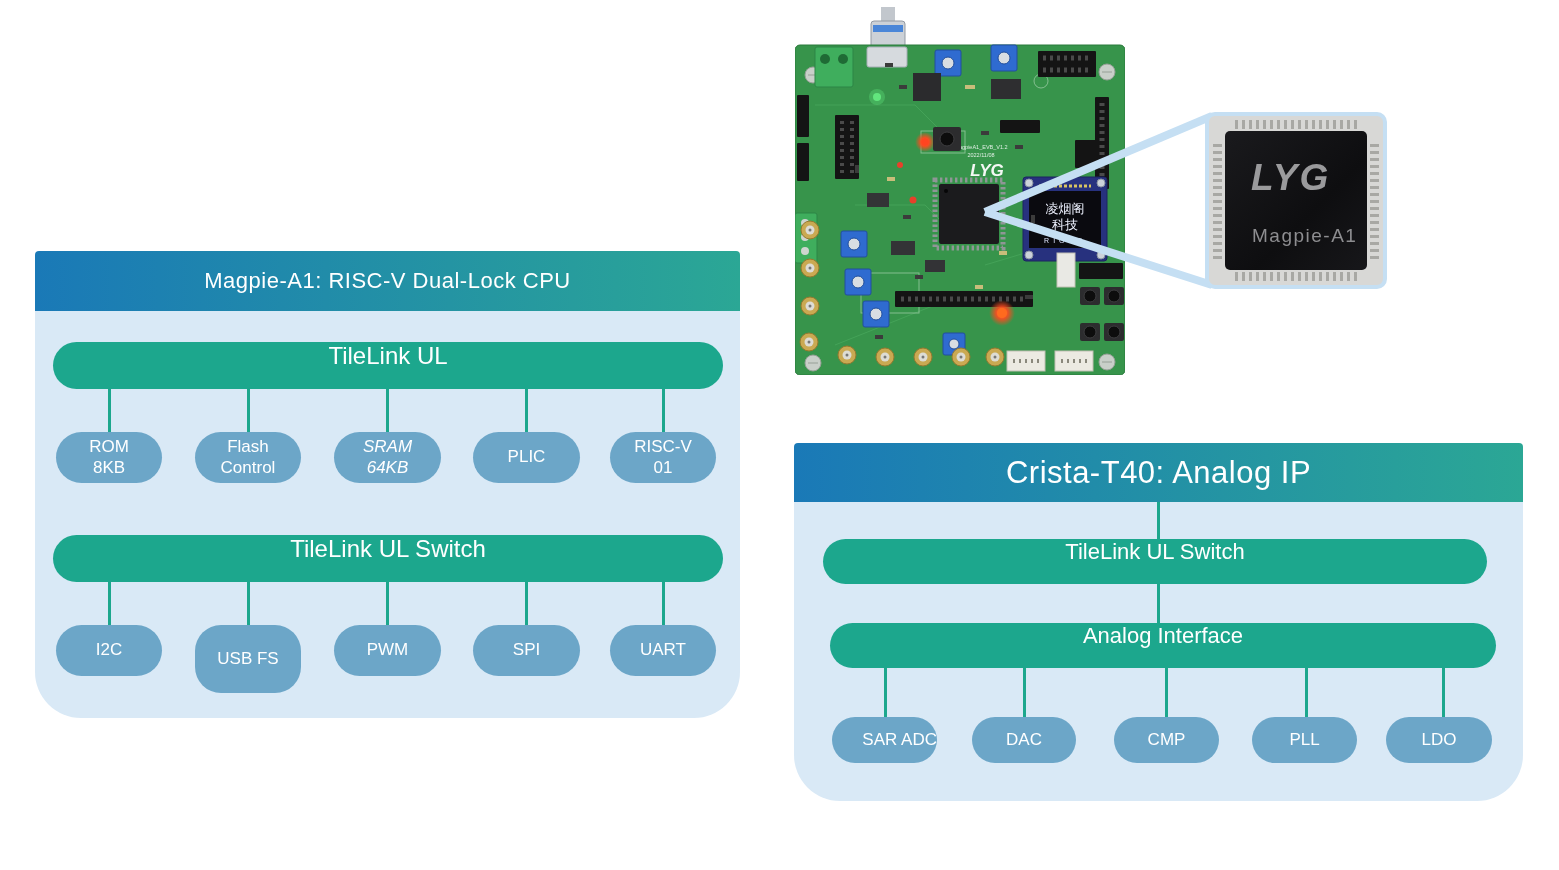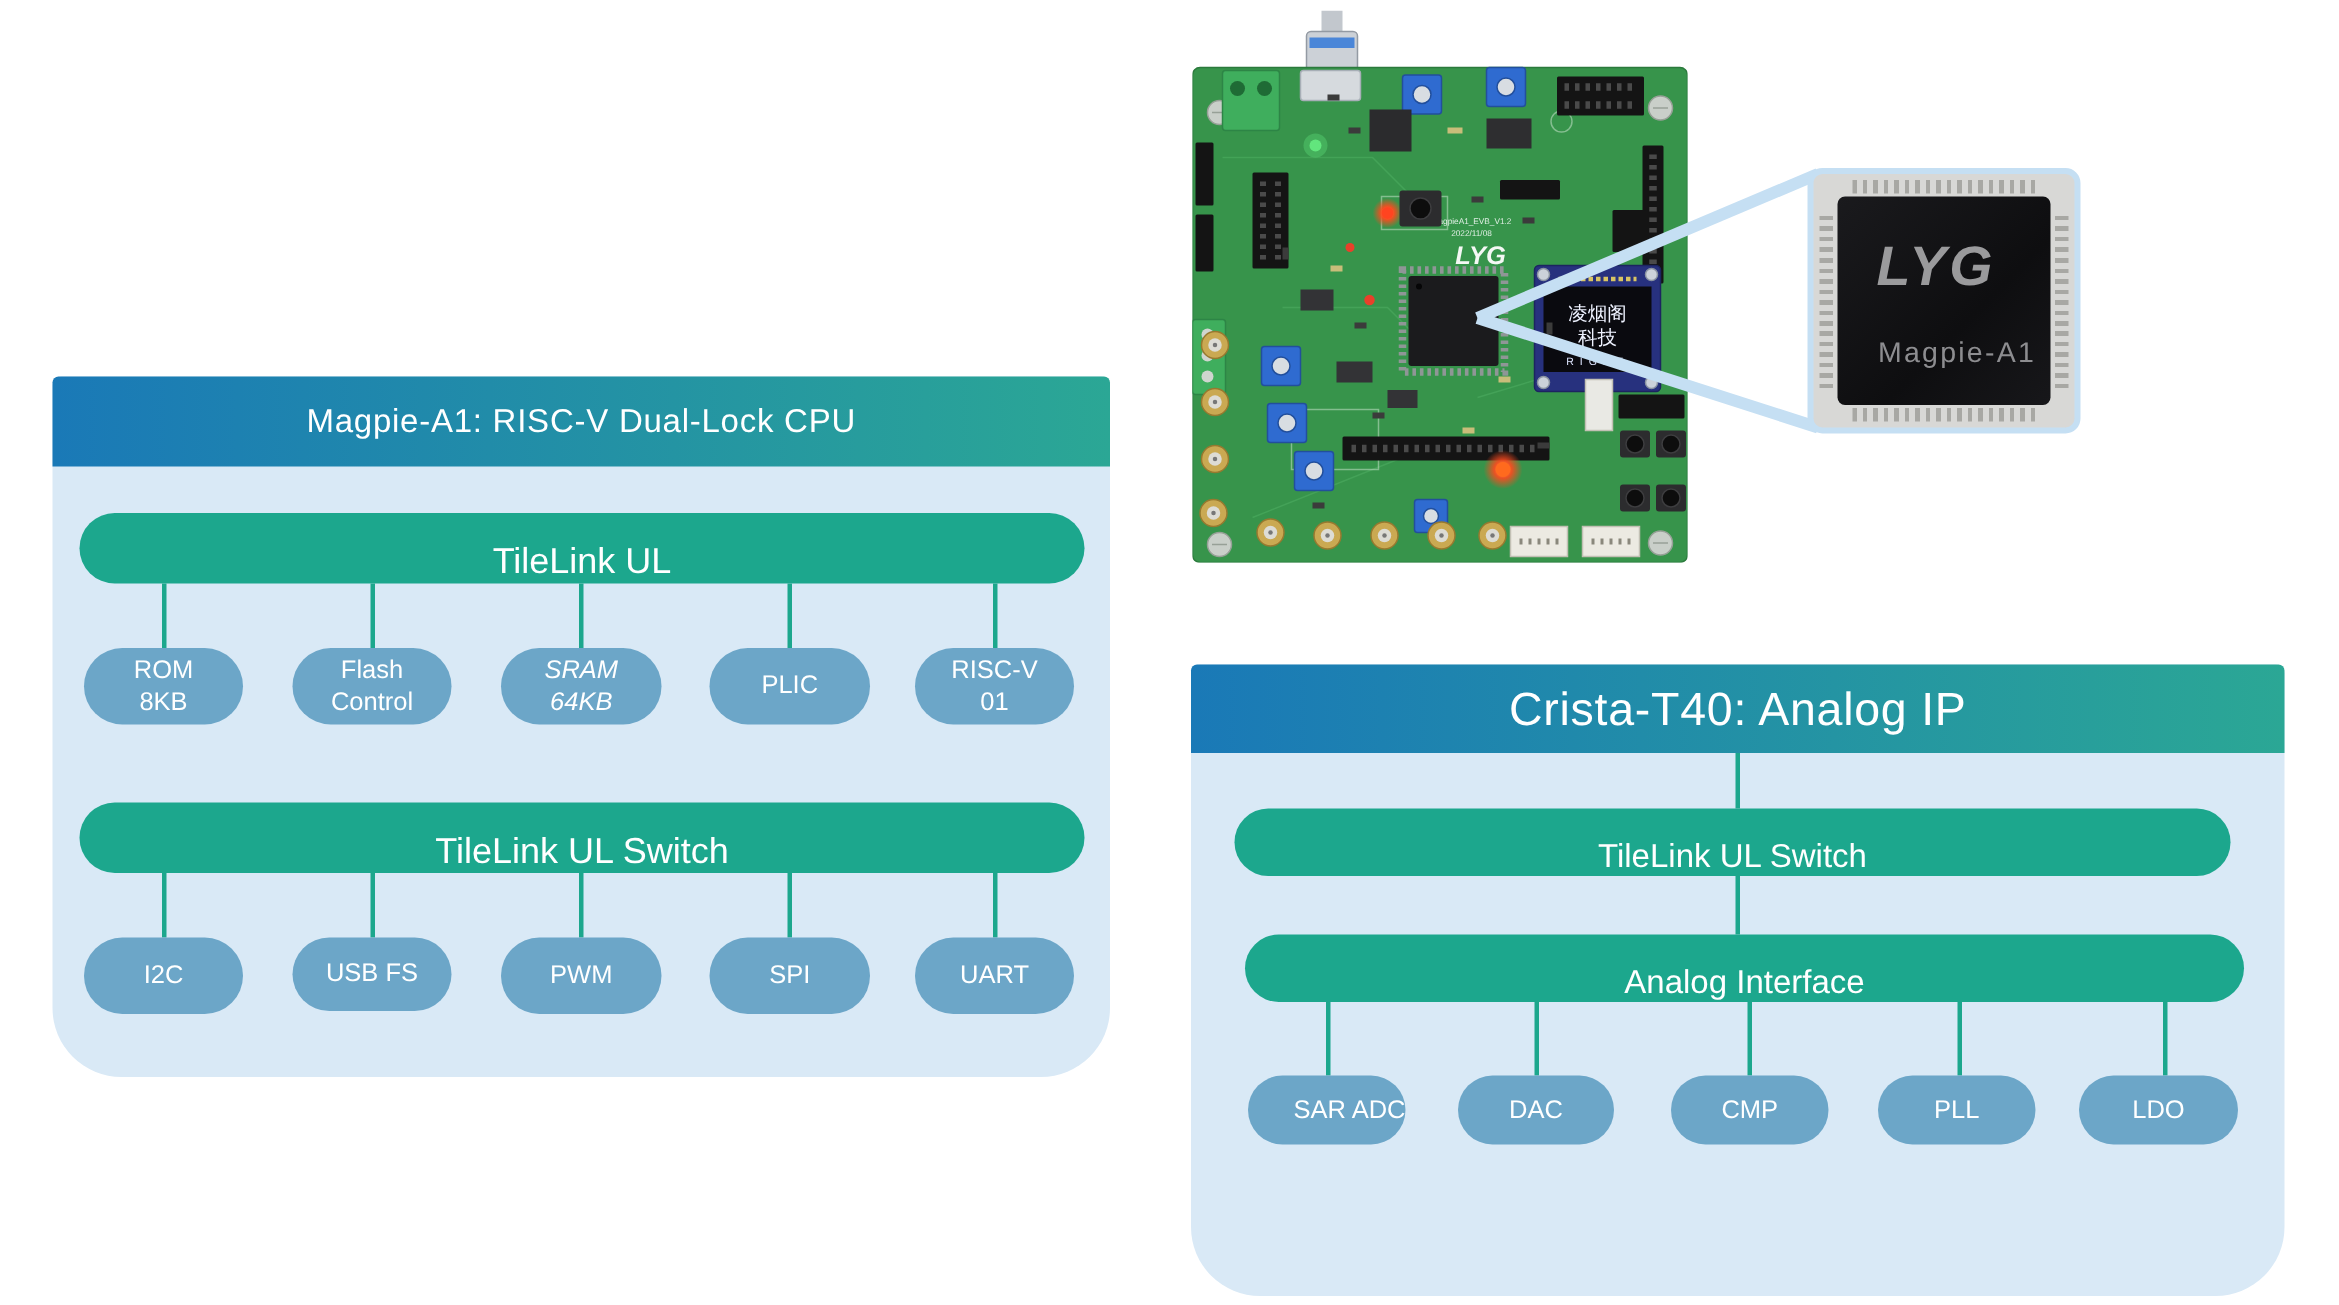--- a/index.html
+++ b/index.html
@@ -17,25 +17,25 @@
   .stage{position:relative;width:1559px;height:870px;background:var(--page-bg);}
 
   
   .panel{position:absolute;background:var(--panel-bg);border-radius:6px 6px 46px 46px;}
   .panel-header{position:absolute;left:0;top:0;width:100%;
     background:linear-gradient(90deg,var(--header-gradient-start),var(--header-gradient-end));
     border-radius:4px 4px 0 0;display:flex;align-items:center;justify-content:center;
     color:#fff;letter-spacing:.5px;}
   #left-panel{left:35px;top:251px;width:705px;height:467px;}
   #left-panel .panel-header{height:60px;font-size:22px;}
-  #right-panel{left:794px;top:443px;width:729px;height:421px;}
+  #right-panel{left:794px;top:443px;width:729px;height:358px;}
   #right-panel .panel-header{height:59px;font-size:31px;}
 
   .bus{position:absolute;background:var(--bus-green);border-radius:24px;
-    display:flex;align-items:flex-end;justify-content:center;color:#fff;}
+    display:flex;align-items:flex-start;justify-content:center;color:#fff;}
   .conn{position:absolute;width:3px;background:var(--bus-green);}
   .pill{position:absolute;background:var(--node-blue);border-radius:26px;color:#fff;
     display:flex;flex-direction:column;align-items:center;justify-content:center;
     font-size:17px;line-height:1.18;text-align:center;}
   .pill span:empty{display:none;}
 
   
   .board{position:absolute;left:795px;top:7px;width:330px;height:368px;}
 
   
@@ -100,21 +100,21 @@
 
     <i class="conn" style="left:73px;top:331px;height:43px;"></i>
     <i class="conn" style="left:212px;top:331px;height:43px;"></i>
     <i class="conn" style="left:351px;top:331px;height:43px;"></i>
     <i class="conn" style="left:490px;top:331px;height:43px;"></i>
     <i class="conn" style="left:627px;top:331px;height:43px;"></i>
 
     <div class="pill" style="left:21px;top:374px;width:106px;height:51px;">
       <span>I2C</span>
     </div>
-    <div class="pill" style="left:160px;top:374px;width:106px;height:49px;">
+    <div class="pill" style="left:160px;top:374px;width:106px;height:68px;">
       <span>USB FS</span>
     </div>
     <div class="pill" style="left:438px;top:374px;width:107px;height:51px;">
       <span>SPI</span>
     </div>
     <div class="pill" style="left:299px;top:374px;width:107px;height:51px;">
       <span>PWM</span>
     </div>
     <div class="pill" style="left:575px;top:374px;width:106px;height:51px;">
       <span>UART</span>

